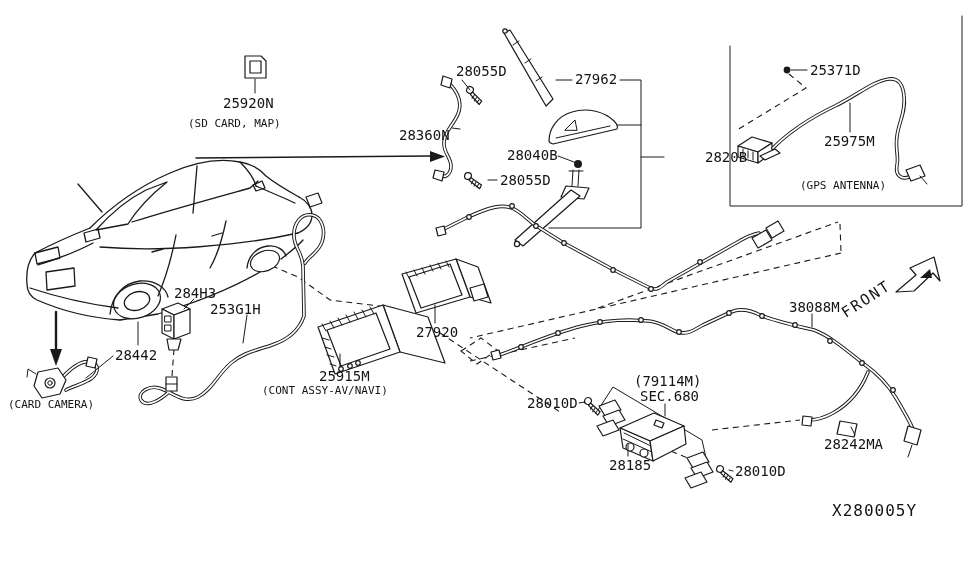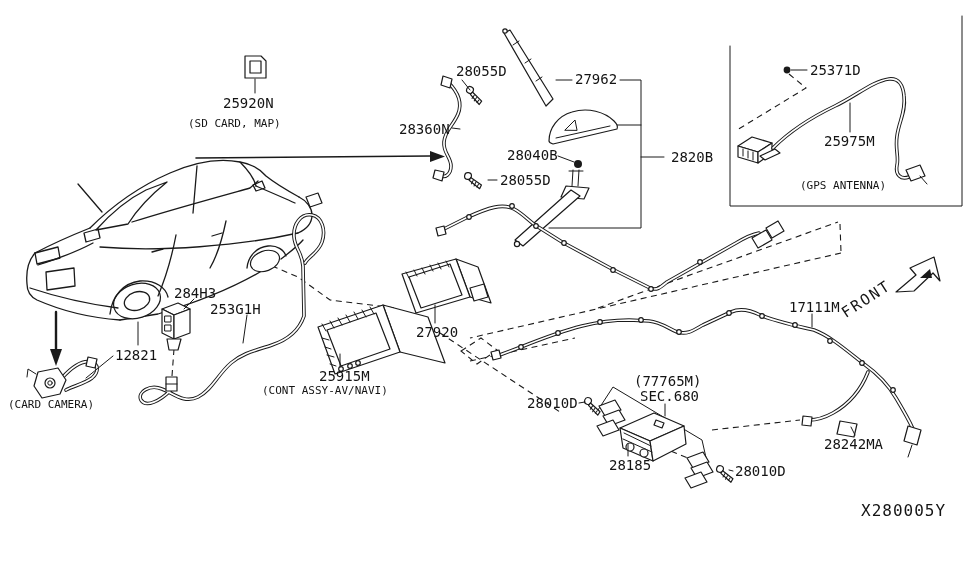--- a/index.html
+++ b/index.html
@@ -269,42 +269,42 @@
     <path class="wf" d="M896,292 L916,275 L910,268 L934,257 L940,281 L933,273 L914,291 Z"></path>
     <path class="blk" d="M920,278 L930,269 L932,278 Z"></path>
   </g>
 </svg>
 
 <div class="lbl" style="left:223px;top:95px">25920N</div>
 <div class="lbl cap" style="left:188px;top:117px">(SD CARD, MAP)</div>
 
 <div class="lbl" style="left:456px;top:63px">28055D</div>
 <div class="lbl" style="left:575px;top:71px">27962</div>
-<div class="lbl" style="left:399px;top:121px">28360N</div>
+<div class="lbl" style="left:399px;top:127px">28360N</div>
 <div class="lbl" style="left:507px;top:147px">28040B</div>
 <div class="lbl" style="left:500px;top:172px">28055D</div>
-<div class="lbl" style="left:671px;top:149px">2820B</div>
+<div class="lbl" style="left:705px;top:149px">2820B</div>
 
 <div class="lbl" style="left:810px;top:62px">25371D</div>
 <div class="lbl" style="left:824px;top:133px">25975M</div>
 <div class="lbl cap" style="left:800px;top:179px">(GPS ANTENNA)</div>
 
 <div class="lbl" style="left:174px;top:285px">284H3</div>
 <div class="lbl" style="left:210px;top:301px">253G1H</div>
 <div class="lbl" style="left:416px;top:324px">27920</div>
 <div class="lbl" style="left:319px;top:368px">25915M</div>
 <div class="lbl cap" style="left:262px;top:384px">(CONT ASSY-AV/NAVI)</div>
 
-<div class="lbl" style="left:115px;top:347px">12821</div>
+<div class="lbl" style="left:115px;top:347px">28442</div>
 <div class="lbl cap" style="left:8px;top:398px">(CARD CAMERA)</div>
 
-<div class="lbl" style="left:789px;top:299px">17111M</div>
-<div class="lbl" style="left:634px;top:373px">(77765M)</div>
+<div class="lbl" style="left:789px;top:299px">38088M</div>
+<div class="lbl" style="left:634px;top:373px">(79114M)</div>
 <div class="lbl" style="left:640px;top:388px">SEC.680</div>
 <div class="lbl" style="left:527px;top:395px">28010D</div>
 <div class="lbl" style="left:609px;top:457px">28185</div>
 <div class="lbl" style="left:735px;top:463px">28010D</div>
 <div class="lbl" style="left:824px;top:436px">28242MA</div>
 
 <div class="lbl front" style="left:843px;top:305px">FRONT</div>
-<div class="lbl big" style="left:861px;top:501px">X280005Y</div>
+<div class="lbl big" style="left:832px;top:501px">X280005Y</div>
 
 </div>
 
 </body></html>

